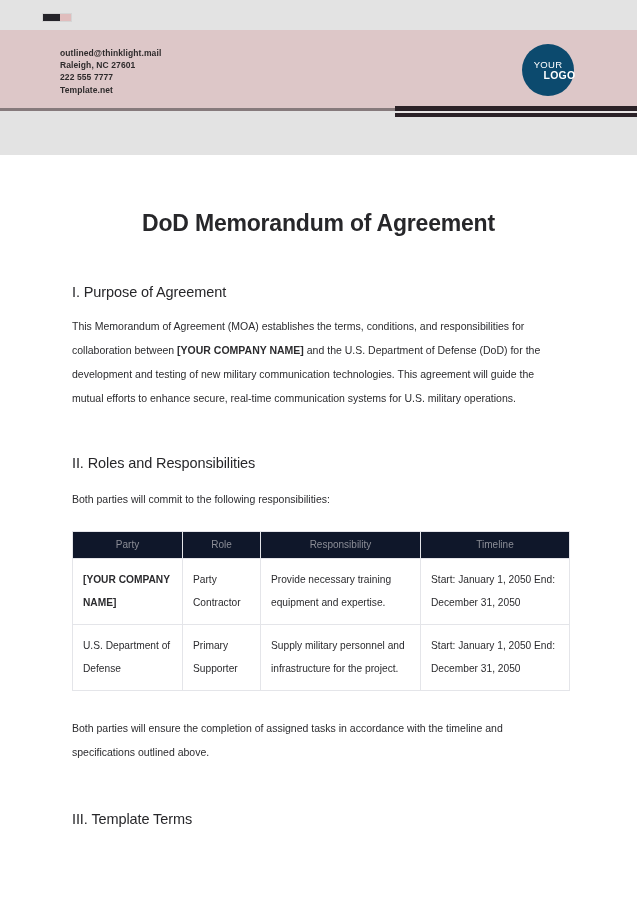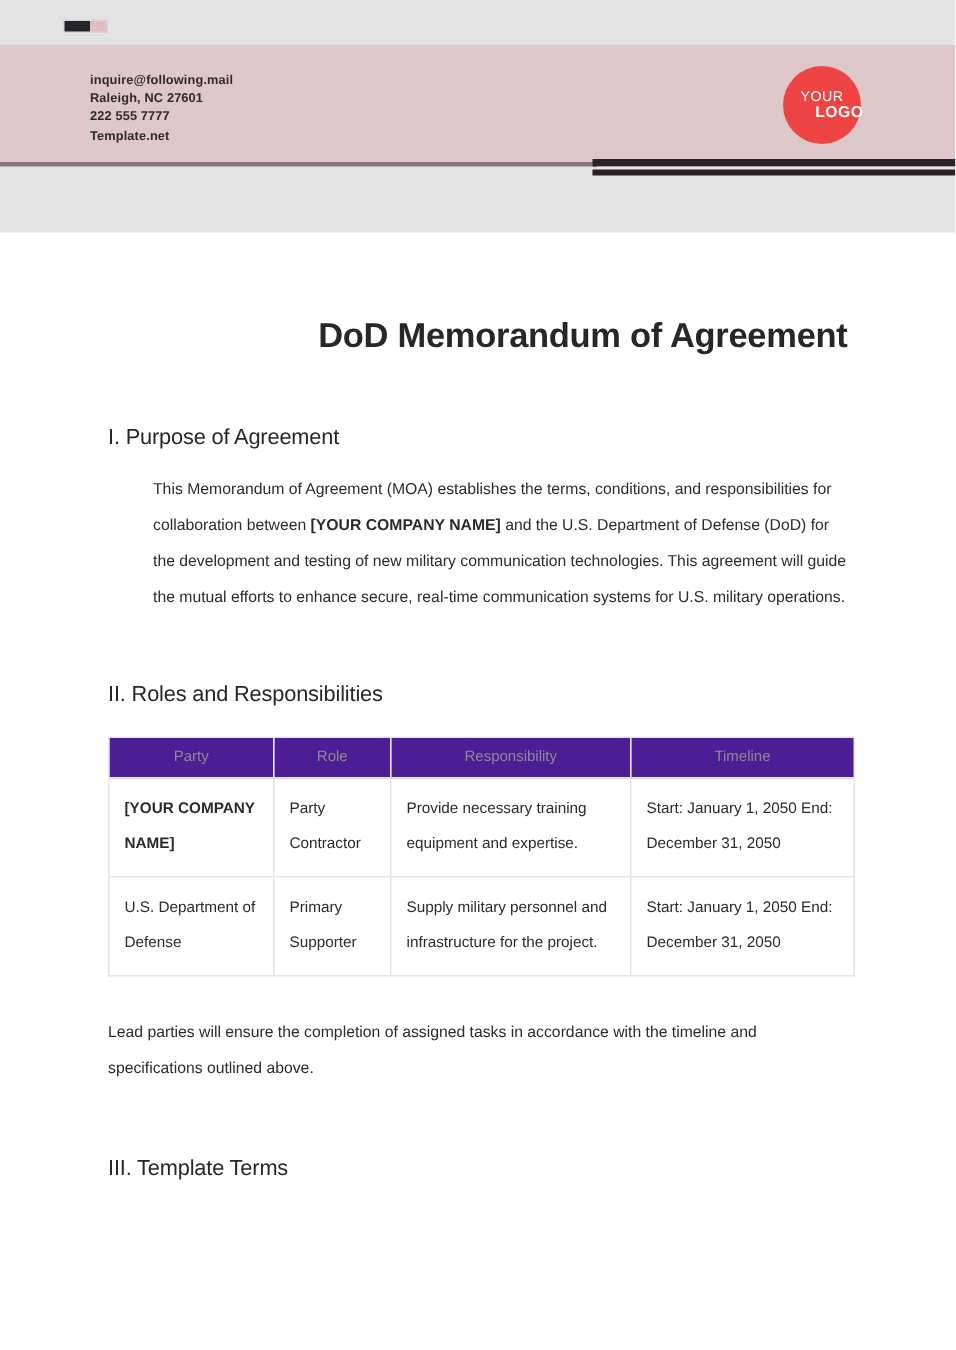--- a/index.html
+++ b/index.html
@@ -67,21 +67,21 @@
   }
   .contact div { white-space: nowrap; }
 
   .logo-badge {
     position: absolute;
     left: 522px;
     top: 44px;
     width: 52px;
     height: 52px;
     border-radius: 50%;
-    background: #ef4444;
+    background: #0c4a6e;
     color: #ffffff;
     display: flex;
     flex-direction: column;
     align-items: center;
     justify-content: center;
     line-height: 11px;
   }
   .logo-badge .lg-top {
     font-size: 9.5px;
     font-weight: 400;
@@ -129,21 +129,21 @@
   }
 
   
   .doc {
     position: relative;
     padding: 0 72px;
   }
 
   .doc-title {
     margin-top: 55px;
-    text-align: right;
+    text-align: center;
     font-size: 23px;
     font-weight: 700;
     color: #27272a;
     letter-spacing: -0.2px;
   }
 
   .section-heading {
     font-size: 14.5px;
     font-weight: 400;
     color: #27272a;
@@ -151,41 +151,41 @@
   }
   .h-purpose   { margin-top: 47px; }
   .h-roles     { margin-top: 45px; }
   .h-financial { margin-top: 47px; }
 
   .body-text {
     font-size: 10.5px;
     line-height: 24px;
     color: #2b2b2e;
   }
-  .p-purpose { margin-top: 14px; margin-left: 30px; }
+  .p-purpose { margin-top: 14px; }
   .p-roles   { margin-top: 16px; }
   .p-after-table { margin-top: 25px; }
 
   .body-text b { font-weight: 700; }
 
   
   table.moa {
     margin-top: 20px;
     width: 497px;
     border-collapse: collapse;
     table-layout: fixed;
   }
   table.moa th,
   table.moa td {
     border: 1px solid #e4e5e9;
     vertical-align: top;
     padding: 9px 10px 10px 10px;
   }
   table.moa th {
-    background: #4c1d95;
+    background: #0f172a;
     color: #8b8d96;
     font-size: 10px;
     font-weight: 400;
     text-align: center;
     padding: 7px 6px 8px 6px;
   }
   table.moa td {
     font-size: 10.2px;
     line-height: 23px;
     color: #2b2b2e;
@@ -207,21 +207,21 @@
   <div class="masthead">
 
     <div class="brand-mark">
       <div class="bm-dark"></div>
       <div class="bm-pink"></div>
     </div>
 
     <div class="band"></div>
 
     <div class="contact">
-      <div>inquire@following.mail</div>
+      <div>outlined@thinklight.mail</div>
       <div>Raleigh, NC 27601</div>
       <div>222 555 7777</div>
       <div>Template.net</div>
     </div>
 
     <div class="logo-badge">
       <span class="lg-top">YOUR</span>
       <span class="lg-bot">LOGO</span>
     </div>
 
@@ -234,20 +234,21 @@
   <div class="doc">
 
     <div class="doc-title">DoD Memorandum of Agreement</div>
 
     <div class="section-heading h-purpose">I. Purpose of Agreement</div>
 
     <p class="body-text p-purpose"><span>This Memorandum of Agreement (MOA) establishes the terms, conditions, and responsibilities for collaboration between </span><b>[YOUR COMPANY NAME]</b><span> and the U.S. Department of Defense (DoD) for the development and testing of new military communication technologies. This agreement will guide the mutual efforts to enhance secure, real-time communication systems for U.S. military operations.</span></p>
 
     <div class="section-heading h-roles">II. Roles and Responsibilities</div>
 
+    <p class="body-text p-roles">Both parties will commit to the following responsibilities:</p>
 
     <table class="moa">
       <colgroup>
         <col class="col-party">
           <col class="col-role">
           <col class="col-resp">
           <col class="col-time">
       </colgroup>
       <thead>
         <tr>
@@ -266,18 +267,18 @@
         </tr>
         <tr>
           <td>U.S. Department of Defense</td>
           <td>Primary Supporter</td>
           <td>Supply military personnel and infrastructure for the project.</td>
           <td>Start: January 1, 2050 End: December 31, 2050</td>
         </tr>
       </tbody>
     </table>
 
-    <p class="body-text p-after-table">Lead parties will ensure the completion of assigned tasks in accordance with the timeline and specifications outlined above.</p>
+    <p class="body-text p-after-table">Both parties will ensure the completion of assigned tasks in accordance with the timeline and specifications outlined above.</p>
 
     <div class="section-heading h-financial">III. Template Terms</div>
 
   </div>
 </div>
 
 </body></html>

